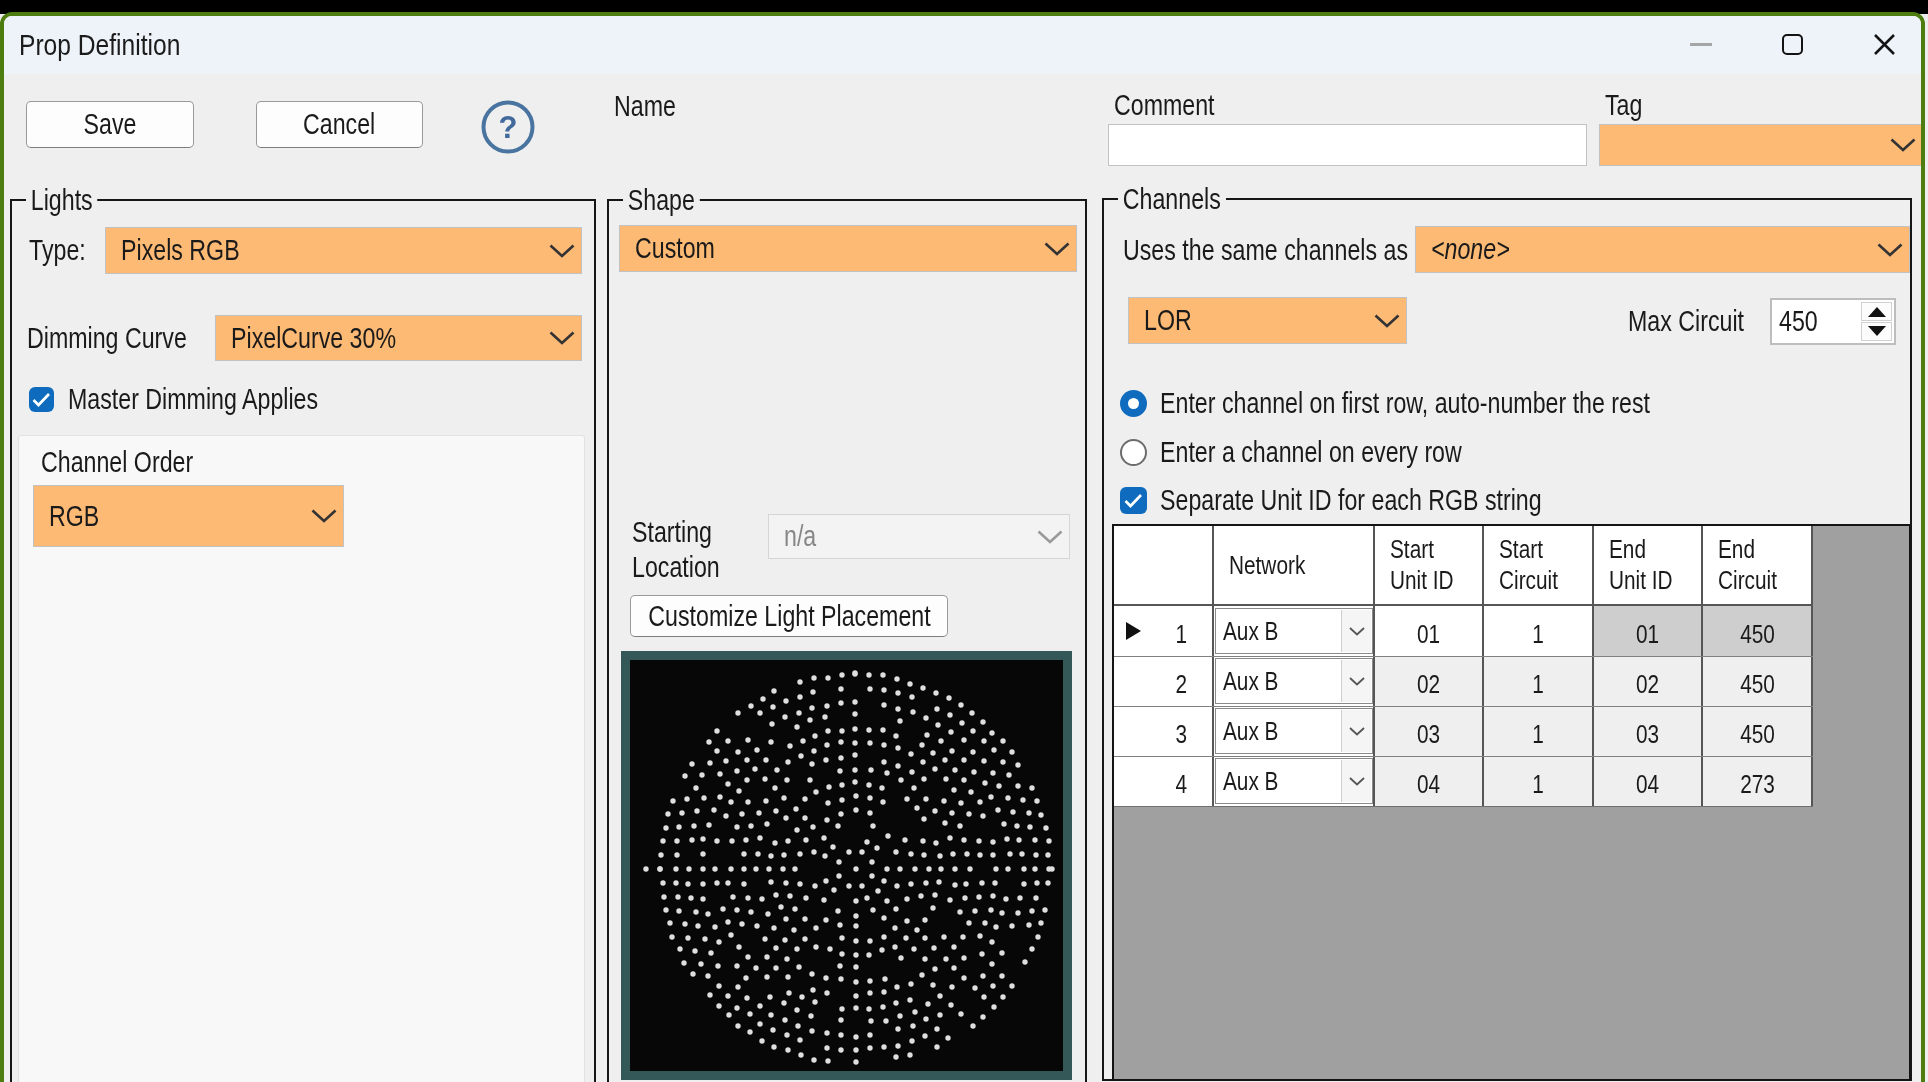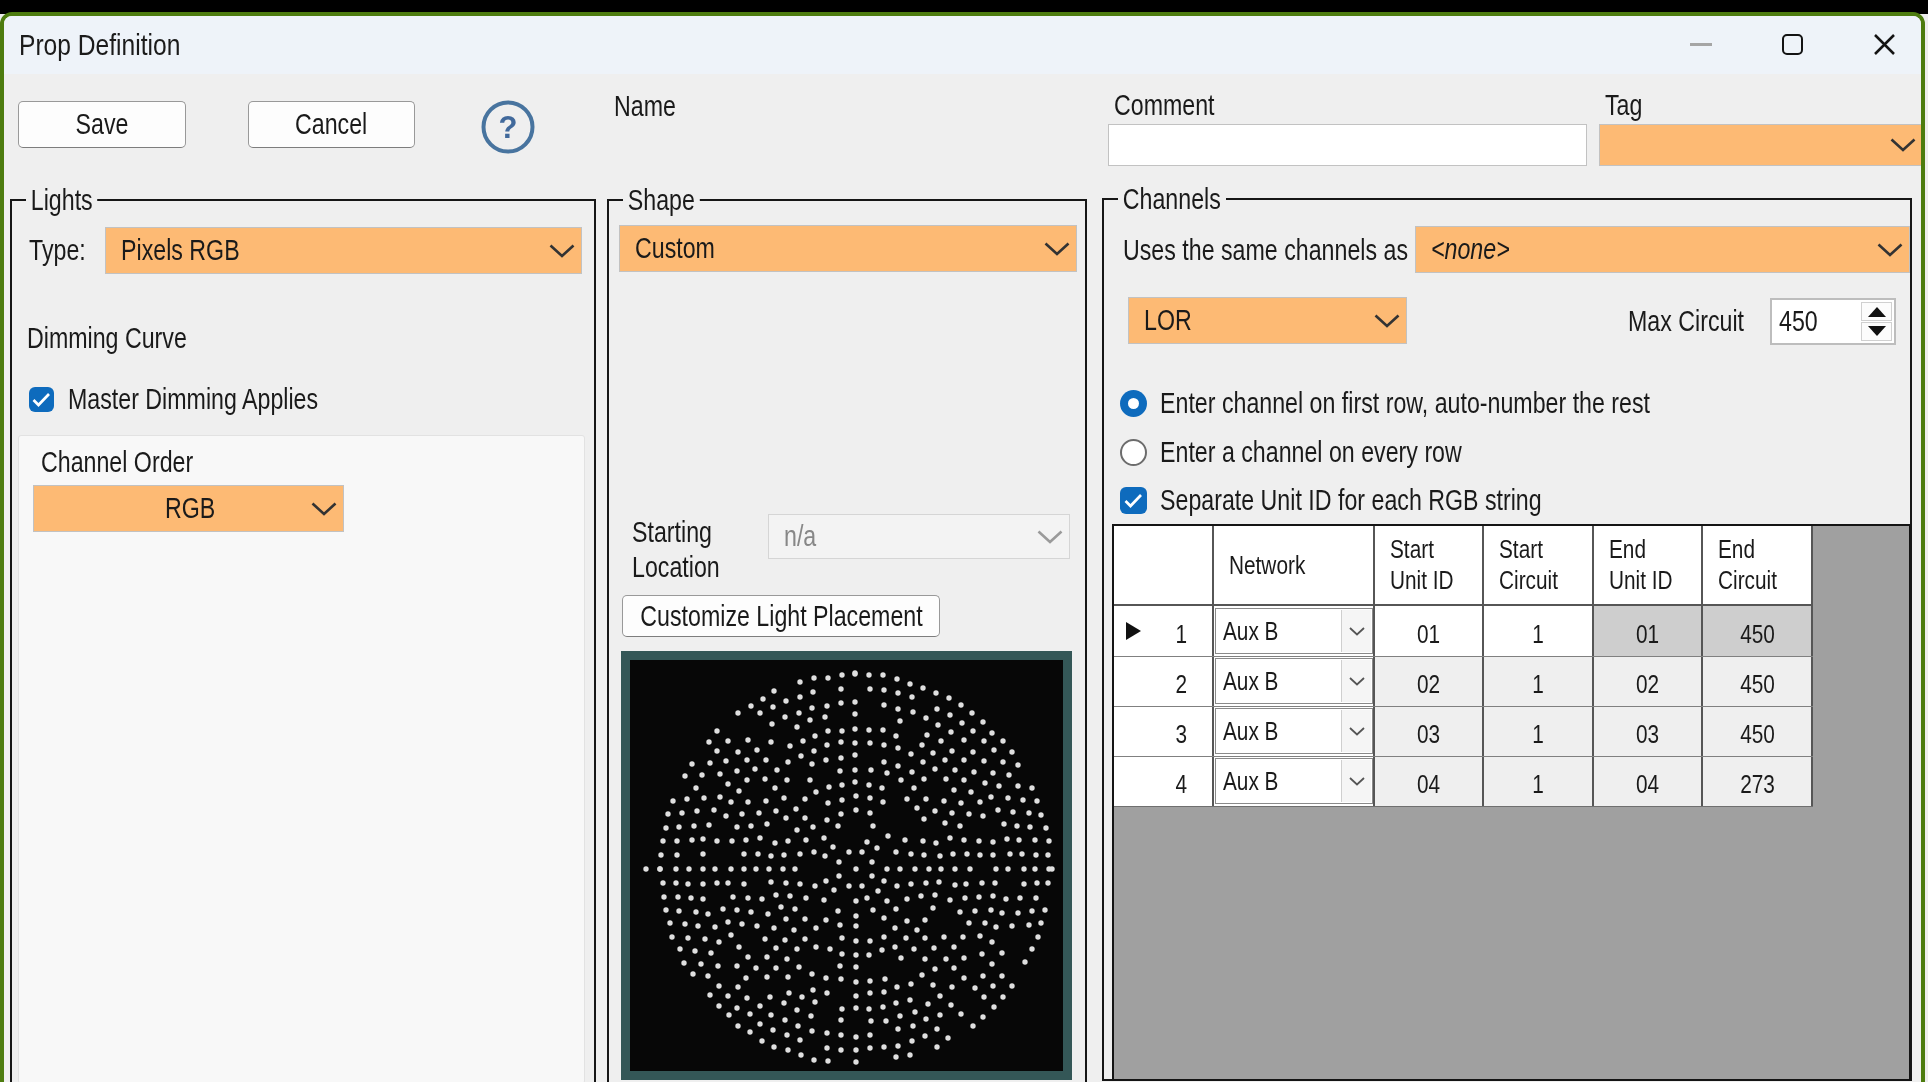--- a/index.html
+++ b/index.html
@@ -17,21 +17,21 @@
   background:#eef3f9;
 }
 #titlebar .title { position:absolute; left:17px; top:13px; font-size:30px; line-height:36px; color:#1b1b1b;
   transform:scaleX(.82); transform-origin:0 50%; }
 .abs { position:absolute; }
 .lbl { position:absolute; font-size:29px; line-height:36px; color:#1a1a1a; white-space:nowrap;
   transform:scaleX(.8); transform-origin:0 50%; }
 .btn {
   position:absolute; background:#fdfdfd; border:1px solid #999;
   border-bottom-color:#7d7d7d; border-radius:5px; font-size:29px; color:#1a1a1a;
-  display:flex; align-items:center; justify-content:center; white-space:nowrap;
+  display:flex; align-items:center; justify-content:center; white-space:nowrap;margin-left:8px;
 }
 .btn > span { transform:scaleX(.8); }
 .combo {
   position:absolute; background:#fdba74; border:1px solid #c2c2c2;
   font-size:29px; color:#1a1a1a; display:flex; align-items:center;
   padding-left:15px; white-space:nowrap;
 }
 .combo > .ct { transform:scaleX(.8); transform-origin:0 50%; }
 .tc { transform:scaleX(.8); }
 .tl { transform:scaleX(.8); transform-origin:0 50%; }
@@ -110,29 +110,35 @@
     <span class="legend">Lights</span>
   </div>
   <div class="lbl" style="left:27px;top:218px;">Type:</div>
   <div class="combo" style="left:103px;top:213px;width:477px;height:47px;">
         <span class="ct">Pixels RGB</span>
     <svg class="chev" width="26" height="14" viewBox="0 0 26 14">
           <path d="M1.5 1.5 L13 12 L24.5 1.5" fill="none" stroke="#333" stroke-width="2.6"></path>
         </svg>
   </div>
   <div class="lbl" style="left:25px;top:306px;">Dimming Curve</div>
+  <div class="combo" style="left:213px;top:301px;width:367px;height:46px;">
+        <span class="ct">PixelCurve 30%</span>
+    <svg class="chev" width="26" height="14" viewBox="0 0 26 14">
+          <path d="M1.5 1.5 L13 12 L24.5 1.5" fill="none" stroke="#333" stroke-width="2.6"></path>
+        </svg>
+  </div>
   <div class="cb" style="left:27px;top:373px;width:25px;height:25px;">
     <svg width="19" height="15" viewBox="0 0 19 15">
           <path d="M1.5 8 L6.5 13 L17 2" fill="none" stroke="#fff" stroke-width="2.7"></path>
         </svg>
   </div>
   <div class="lbl" style="left:66px;top:367px;">Master Dimming Applies</div>
   <div class="panel" style="left:16px;top:421px;width:567px;height:649px;"></div>
   <div class="lbl" style="left:39px;top:430px;">Channel Order</div>
-  <div class="combo" style="left:31px;top:471px;width:311px;height:47px;justify-content:center;">
+  <div class="combo" style="left:31px;top:471px;width:311px;height:62px;">
         <span class="ct">RGB</span>
     <svg class="chev" width="26" height="14" viewBox="0 0 26 14">
           <path d="M1.5 1.5 L13 12 L24.5 1.5" fill="none" stroke="#333" stroke-width="2.6"></path>
         </svg>
   </div>
 
   <div class="group" style="left:605px;top:185px;width:480px;height:887px;">
     <span class="legend">Shape</span>
   </div>
   <div class="combo" style="left:617px;top:211px;width:458px;height:47px;">

